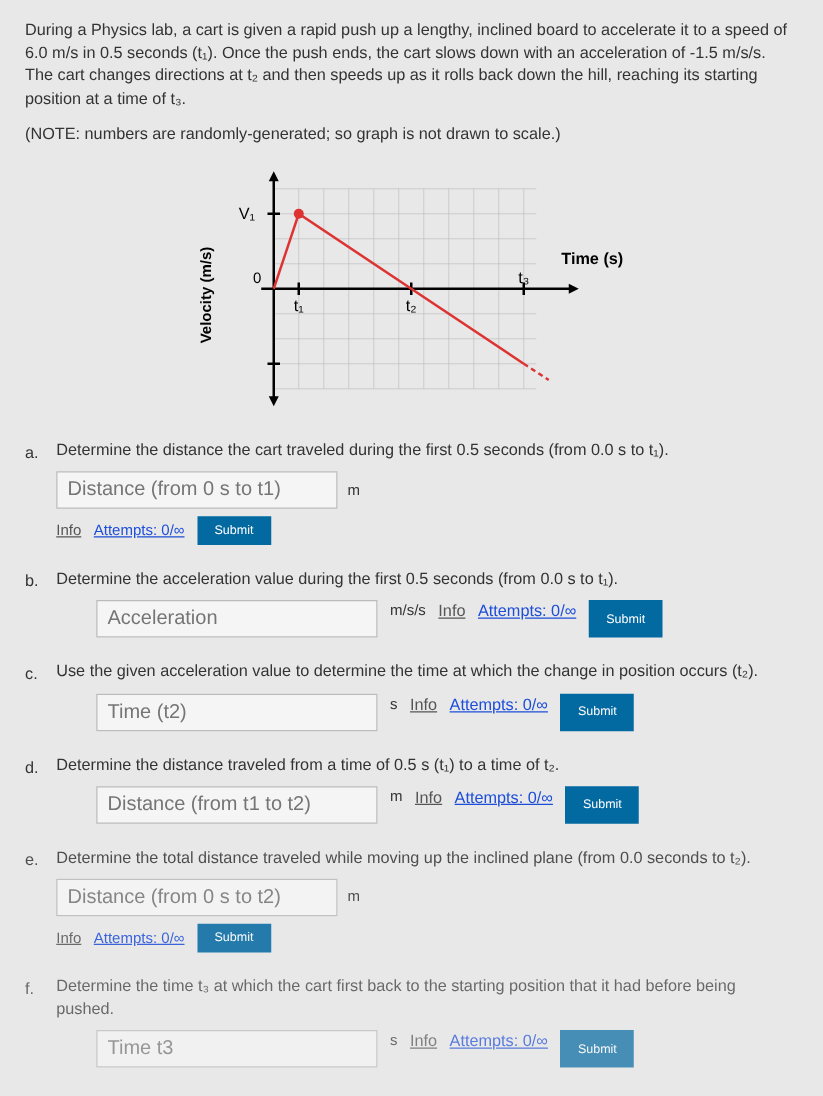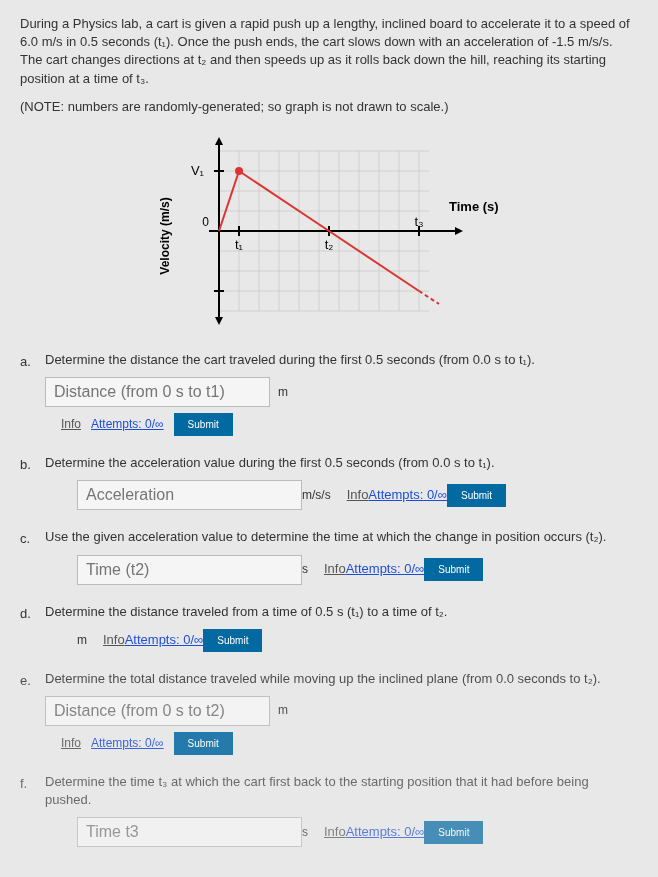--- a/index.html
+++ b/index.html
@@ -29,31 +29,31 @@
       border: 1px solid #bbb;
       background: #f5f5f5;
       padding: 5px 8px;
       min-width: 150px;
       font-size: 16px;
       color: #666;
     }
     .input-field.small { min-width: 80px; }
     .unit { color: #333; font-size: 12px; }
     .meta-row { display: flex; align-items: center; gap: 10px; font-size: 12px; }
-    .info-link { color: #555; text-decoration: underline; cursor: pointer; margin-left: 16px; }
+    .info-link { color: #555; text-decoration: underline; cursor: pointer; }
     .attempts { color: #1d4ed8; text-decoration: underline; cursor: pointer; }
     .submit-btn {
       background: #0369a1;
       color: #fff;
       border: none;
       padding: 6px 14px;
       font-size: 10px;
       cursor: pointer;
     }
-    .inline-layout { display: flex; align-items: center; flex-wrap: wrap; padding-left: 32px; }
+    .inline-layout { display: flex; gap: 10px; flex-wrap: wrap; padding-left: 32px; }
     .faded { opacity: 0.85; }
     .more-faded { opacity: 0.7; }
   </style>
 </head>
 <body>
 
 <p class="problem-text">During a Physics lab, a cart is given a rapid push up a lengthy, inclined board to accelerate it to a speed of 6.0 m/s in 0.5 seconds (t₁). Once the push ends, the cart slows down with an acceleration of -1.5 m/s/s. The cart changes directions at t₂ and then speeds up as it rolls back down the hill, reaching its starting position at a time of t₃.</p>
 <p class="note-text">(NOTE: numbers are randomly-generated; so graph is not drawn to scale.)</p>
 
 <div class="graph-container">
@@ -151,20 +151,21 @@
       <button class="submit-btn">Submit</button>
     </div>
   </div>
 </div>
 
 <div class="question-block">
   <div class="q-letter">d.</div>
   <div class="q-content">
     <div class="q-prompt">Determine the distance traveled from a time of 0.5 s (t₁) to a time of t₂.</div>
     <div class="inline-layout">
+      <input class="input-field" placeholder="Distance (from t1 to t2)" style="">
       <span class="unit">m</span>
       <span class="info-link">Info</span>
       <span class="attempts">Attempts: 0/∞</span>
       <button class="submit-btn">Submit</button>
     </div>
   </div>
 </div>
 
 <div class="question-block faded">
   <div class="q-letter">e.</div>

